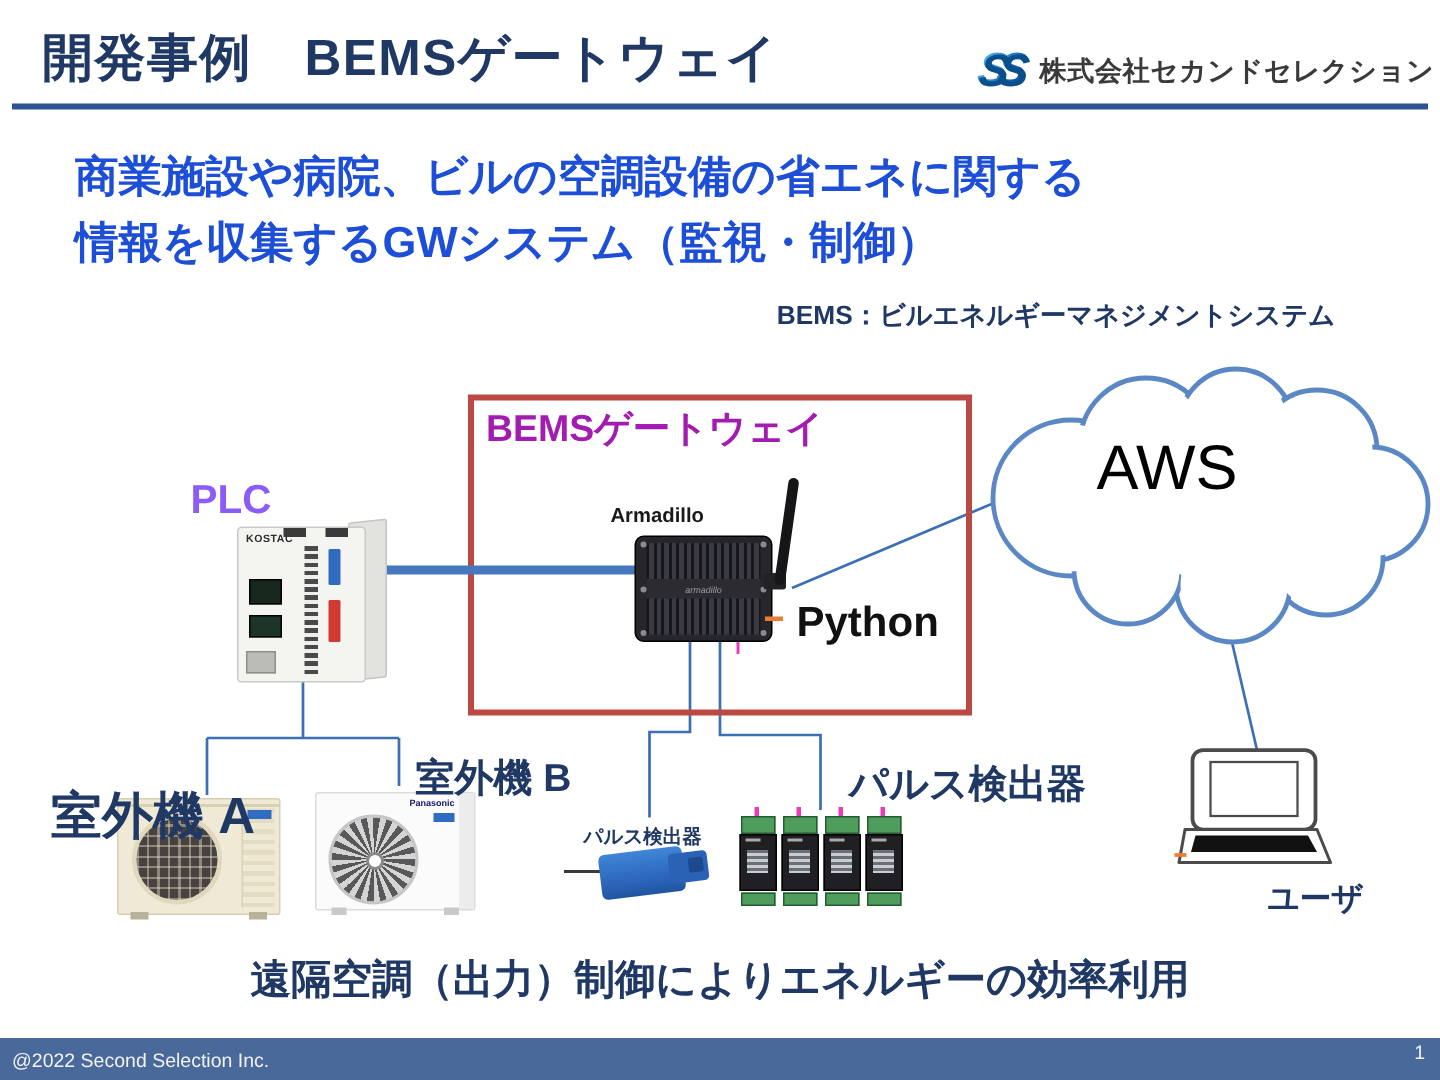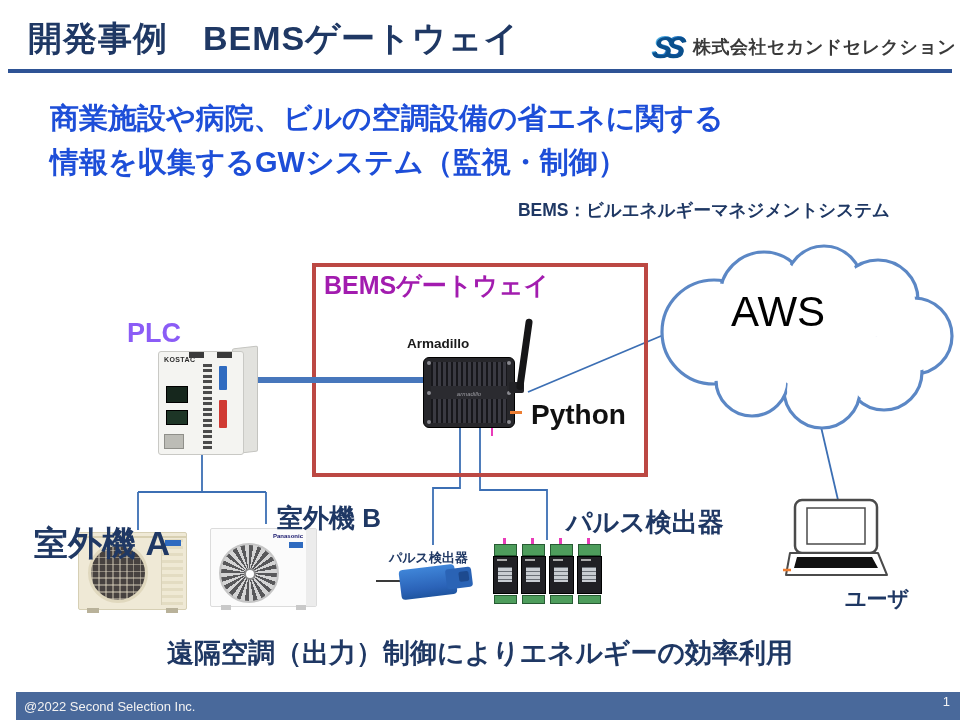--- a/index.html
+++ b/index.html
@@ -116,21 +116,21 @@
   .sensor .stub { position: absolute; top: 0; left: 10px; width: 3px; height: 8px; background: #E93CB9; }
   .sensor .term-top { position: absolute; top: 6px; left: 1px; right: 1px; height: 12px;
                       background: #4E9D5C; border: 1px solid #275B33; }
   .sensor .body { position: absolute; top: 18px; left: 0; right: 0; height: 38px; background: #202024; border: 1px solid #000; }
   .sensor .body::after { content: ""; position: absolute; top: 2px; left: 3px; width: 10px; height: 2px; background: #aaa; }
   .sensor .disp { position: absolute; top: 10px; left: 4px; width: 14px; height: 15px; background: #c9cdd2;
                   background-image: repeating-linear-gradient(180deg,#6a6f76 0 1.5px, transparent 1.5px 4px); }
   .sensor .term-bot { position: absolute; bottom: 0; left: 1px; right: 1px; height: 9px;
                       background: #4E9D5C; border: 1px solid #275B33; }
   
-  .footer { position: absolute; left: 16px; right: 0; bottom: 0; height: 28px; background: #49699B; z-index: 6; padding-left: 23px; }
+  .footer { position: absolute; left: 0; right: 0; bottom: 0; height: 28px; background: #49699B; z-index: 6; padding-left: 23px; }
   .copyright { position: absolute; left: 8px; top: 7px; font-size: 13px; color: #f2f2f2; }
   .page-num  { position: absolute; right: 10px; top: 2px; font-size: 13px; color: #f2f2f2; }
 </style>
 </head>
 <body>
 
 <div class="slide">
 
   <h1 class="title">開発事例　BEMSゲートウェイ</h1>
   <div class="logo">

